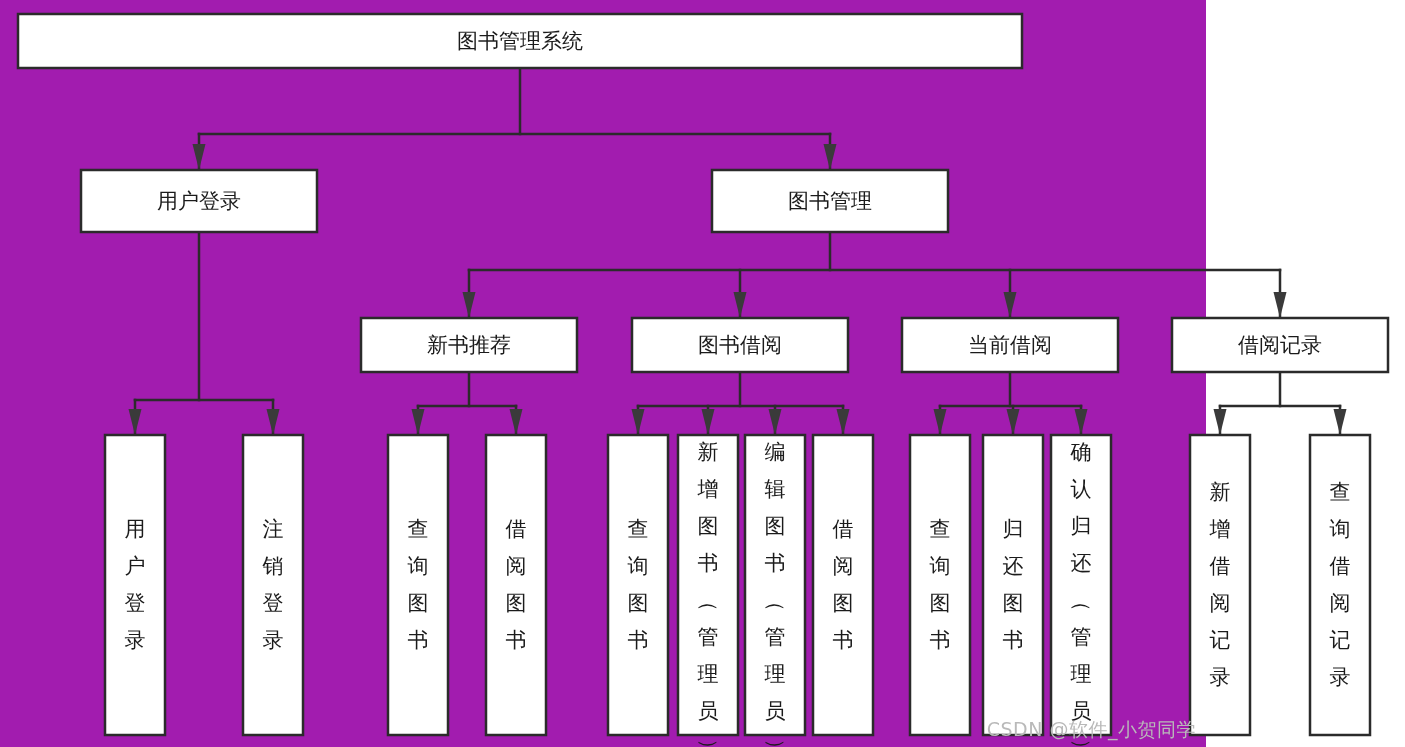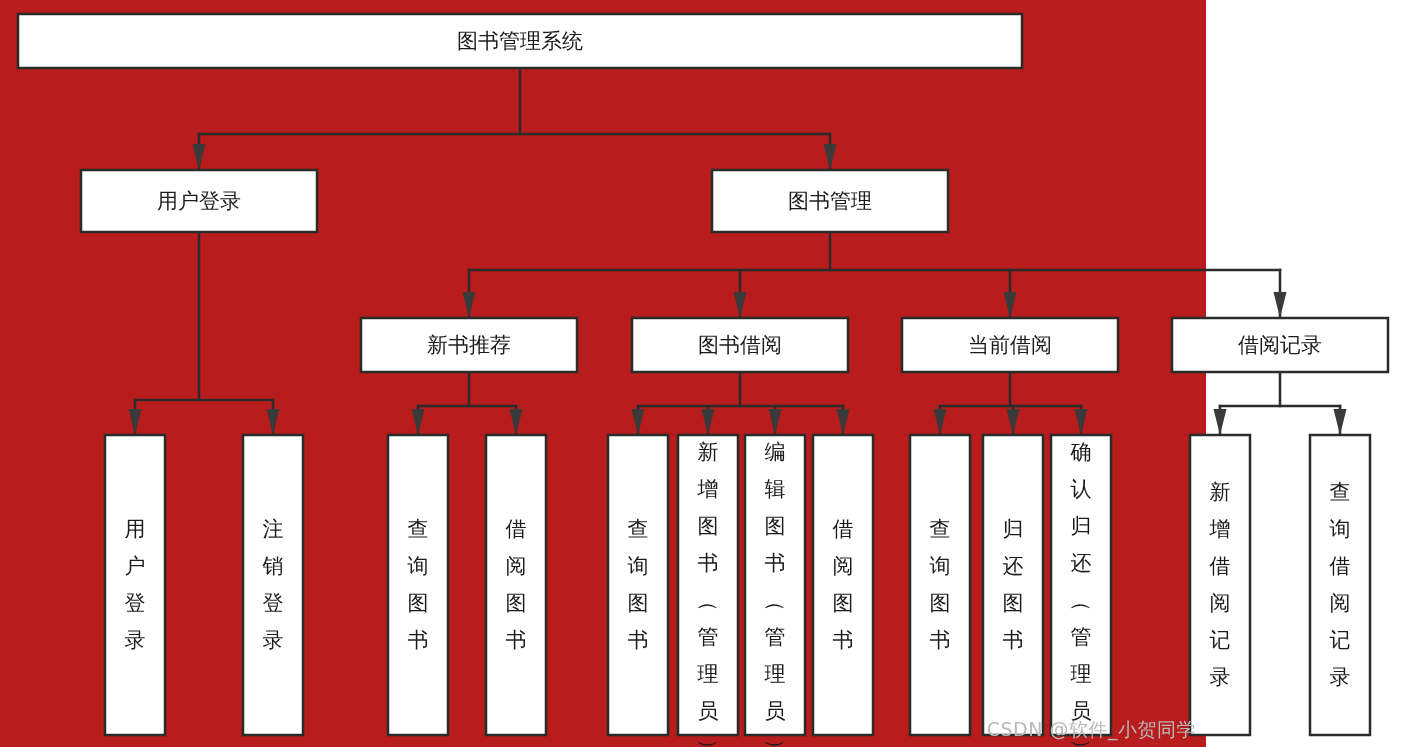--- a/index.html
+++ b/index.html
@@ -11,21 +11,21 @@
     width: 1405px;
     height: 747px;
     font-family: "DejaVu Sans", "Liberation Sans", sans-serif;
     overflow: hidden;
     position: relative;
   }
   #diagram-root {
     position: relative;
     width: 1206px;
     height: 747px;
-    background: #b91c1c;
+    background: #a21caf;
   }
   svg#tree-svg {
     position: absolute;
     left: 0;
     top: 0;
     width: 1405px;
     height: 747px;
     display: block;
   }
   .node-box {

